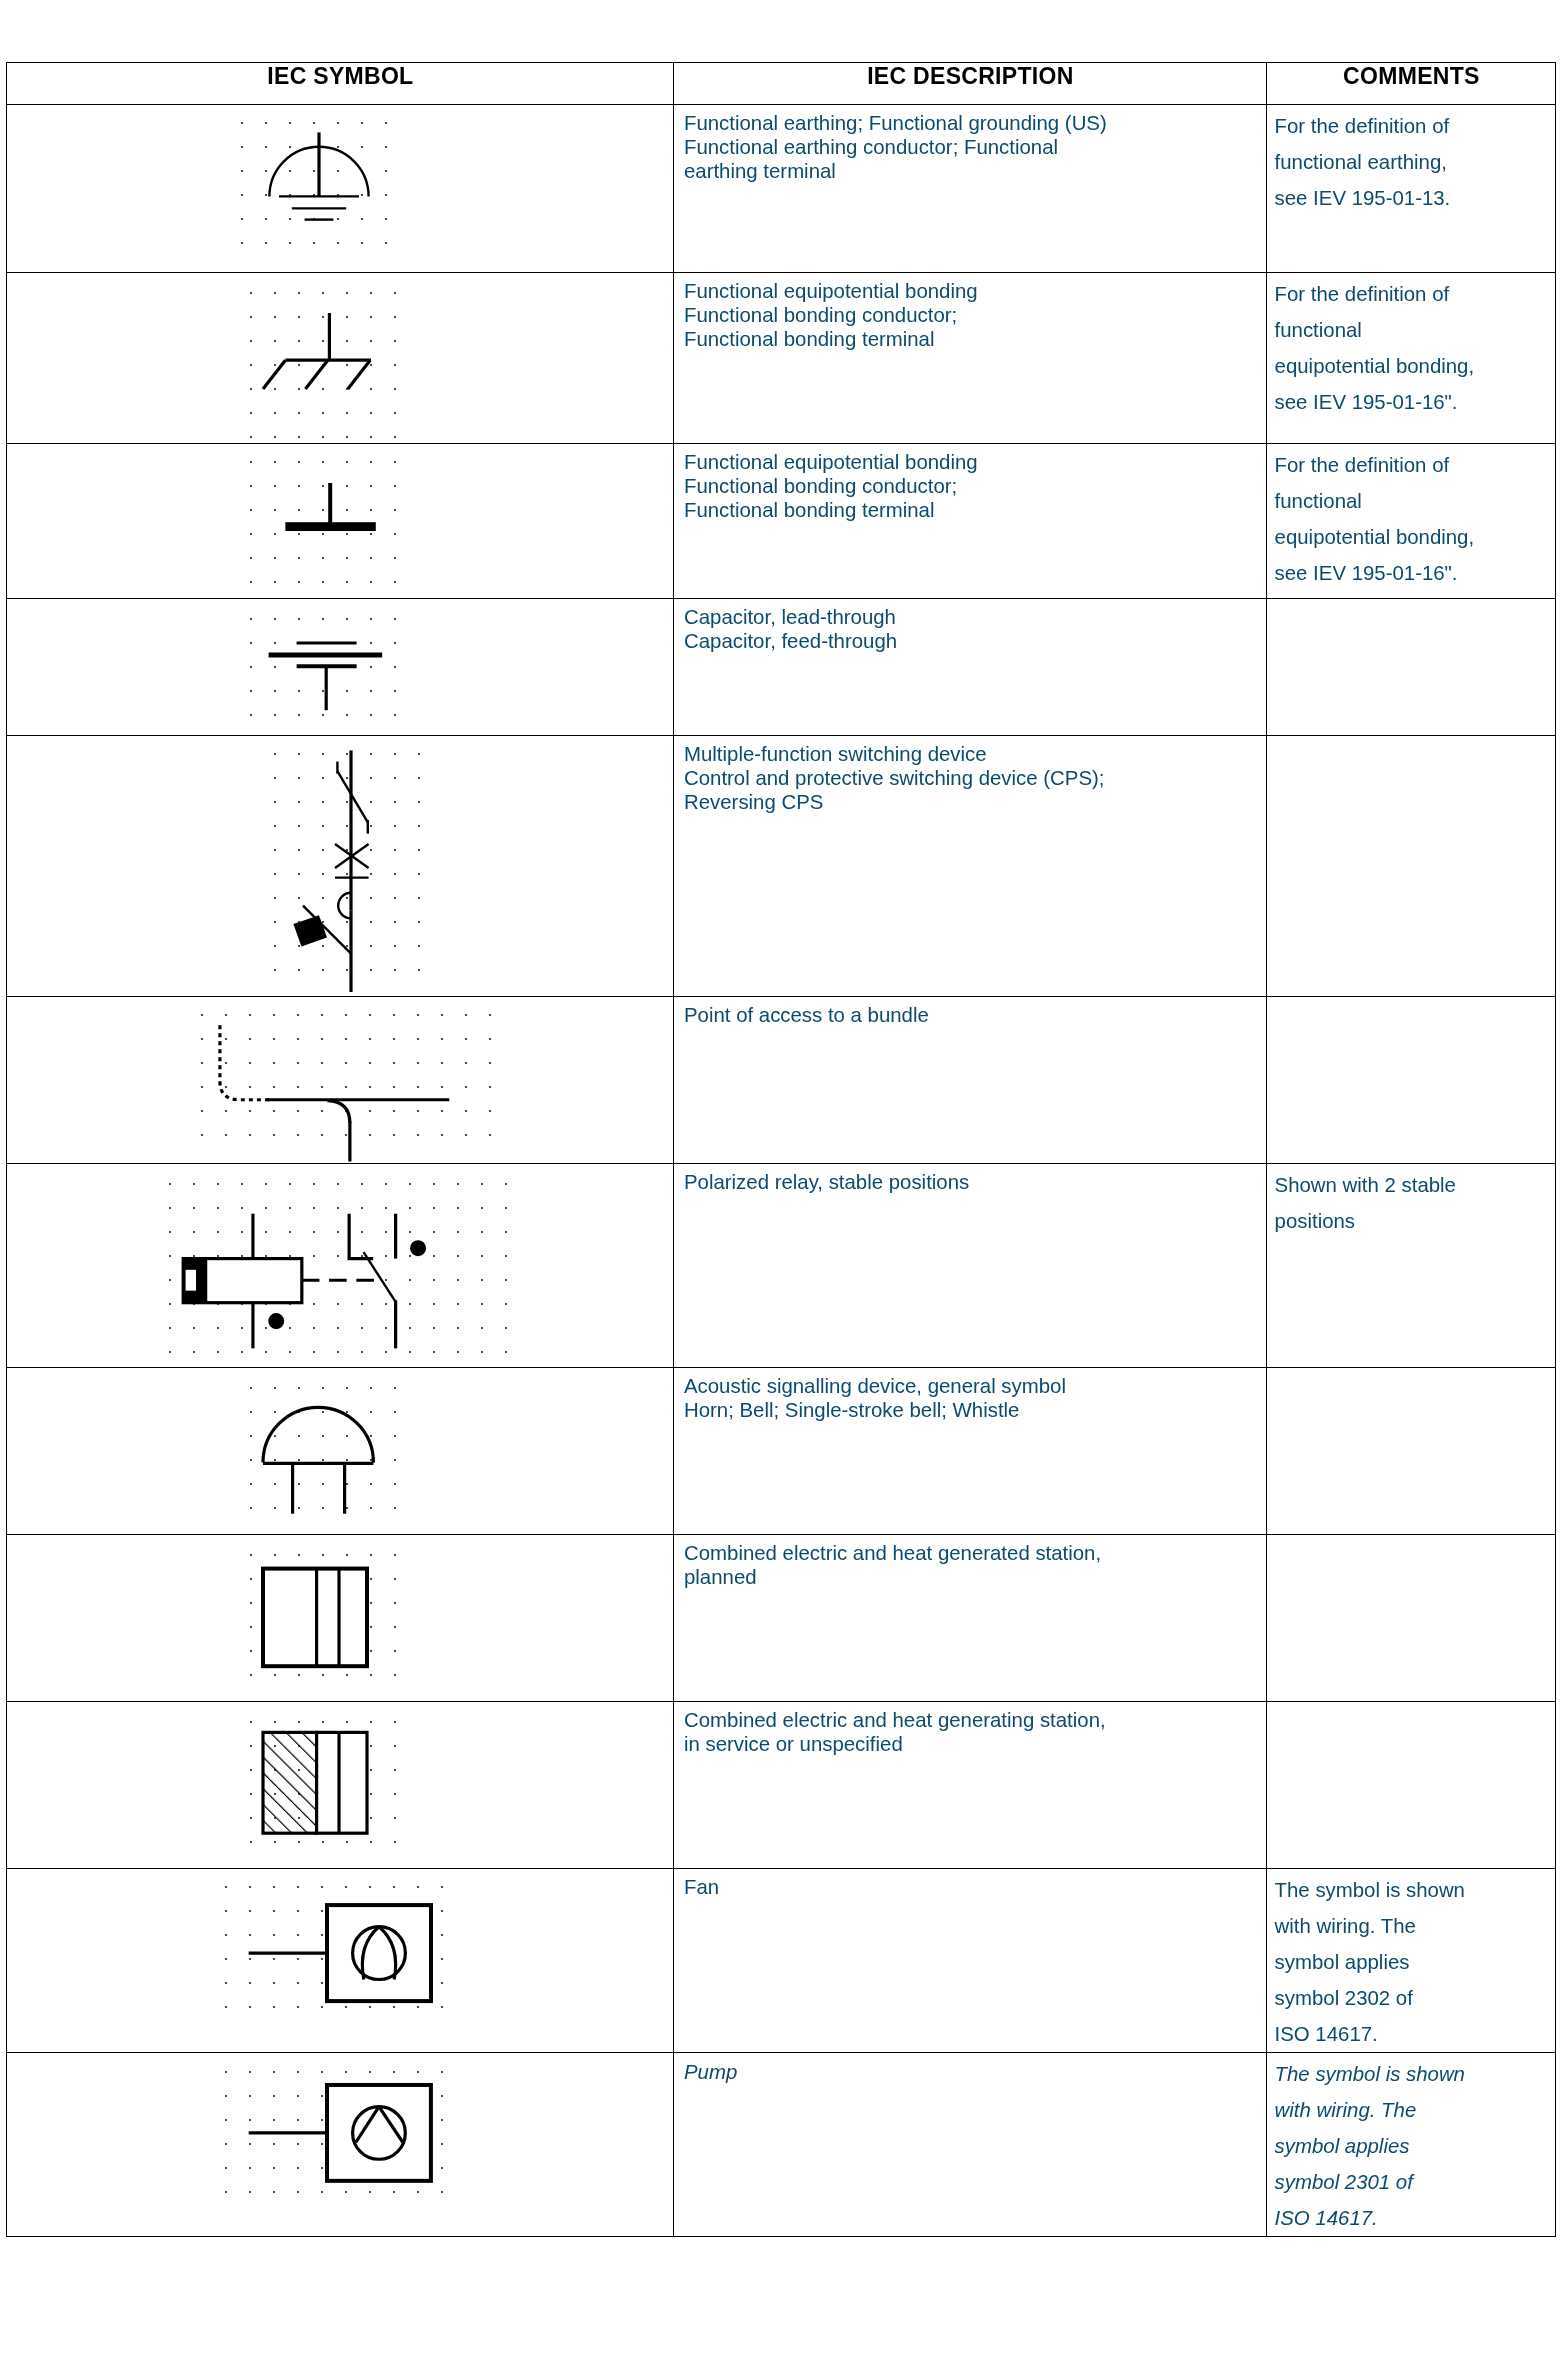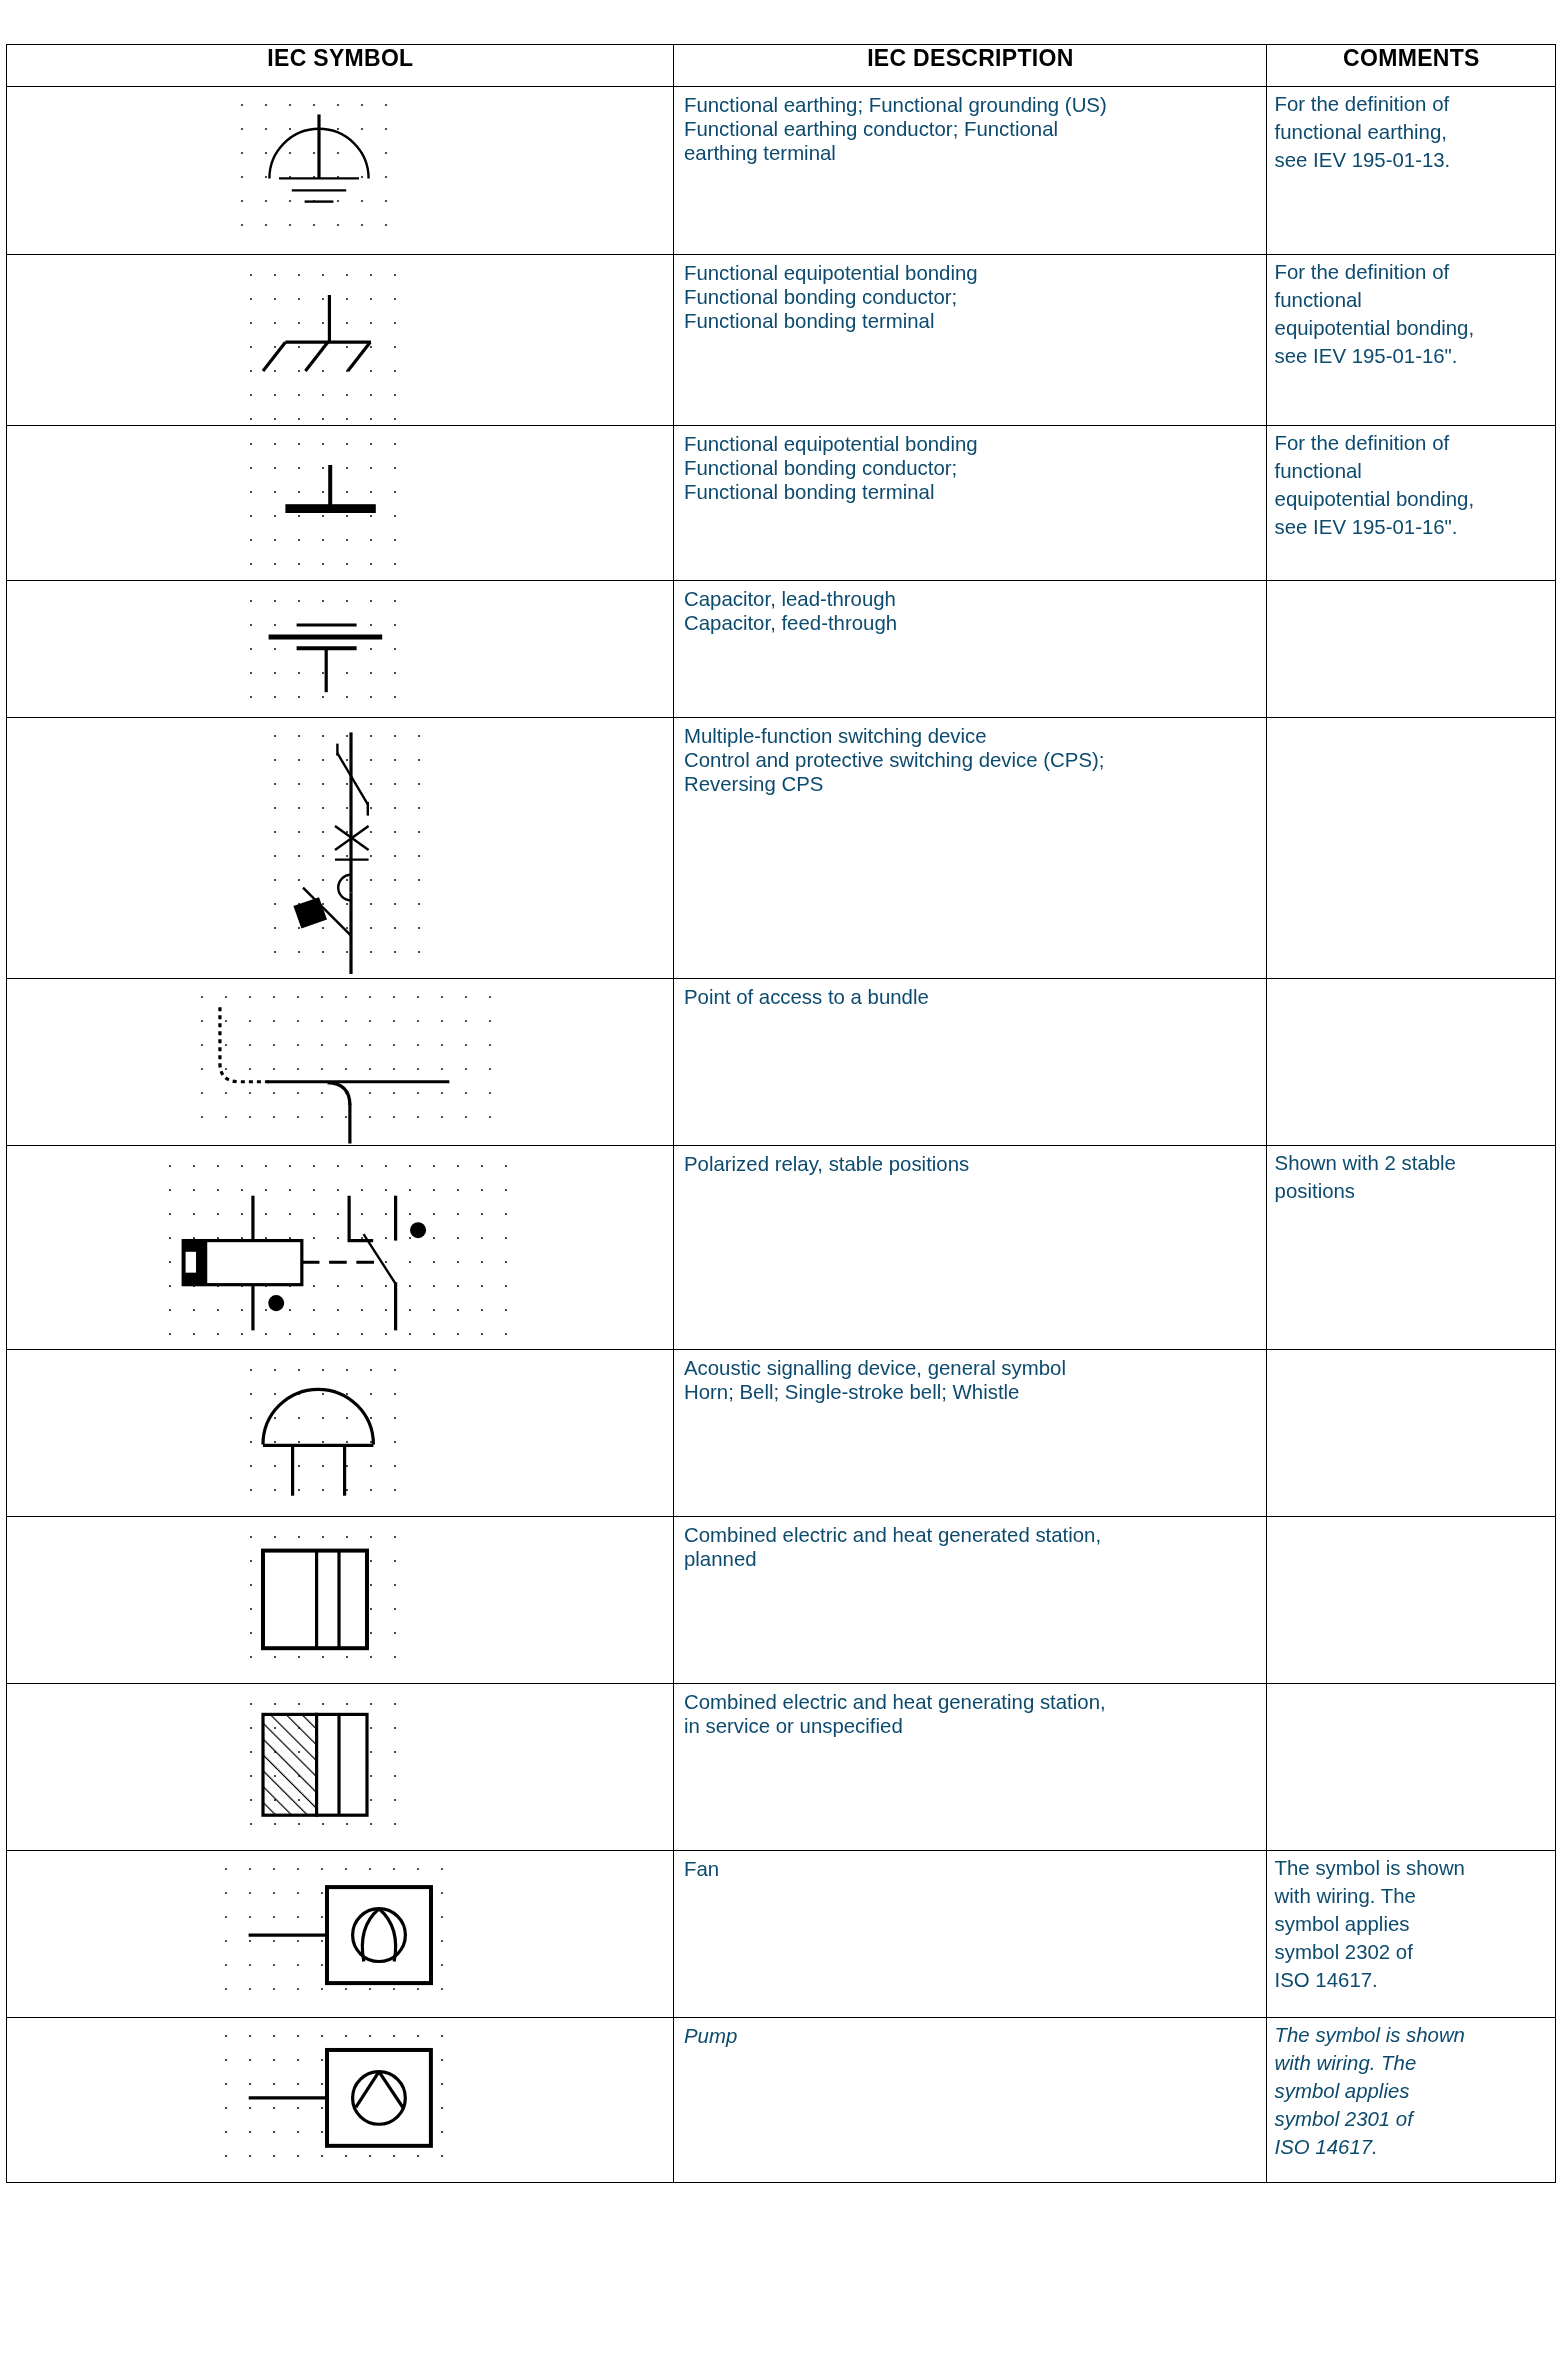--- a/index.html
+++ b/index.html
@@ -11,21 +11,21 @@
   .page {
     position: relative;
     width: 1561px;
     height: 2354px;
     background: #ffffff;
     overflow: hidden;
   }
   table.iec {
     position: absolute;
     left: 6.4px;
-    top: 44px;
+    top: 62px;
     width: 1548px;
     border-collapse: collapse;
     table-layout: fixed;
   }
   table.iec col.c-sym  { width: 667px; }
   table.iec col.c-desc { width: 593px; }
   table.iec col.c-com  { width: 289px; }
 
   table.iec th, table.iec td {
     border: 1.6px solid #000;
@@ -54,21 +54,21 @@
     line-height: 24px;
     color: #0c4a6e;
   }
   td.desccell .txt {
     padding: 6.4px 0 0 9.6px;
     white-space: pre-line;
   }
   td.comcell .txt {
     padding: 3.2px 0 0 7.2px;
     font-size: 20.4px;
-    line-height: 28px;
+    line-height: 36px;
     white-space: pre-line;
   }
   .symwrap {
     position: relative;
     width: 100%;
     height: 100%;
     display: block;
   }
   .symwrap svg {
     position: absolute;

